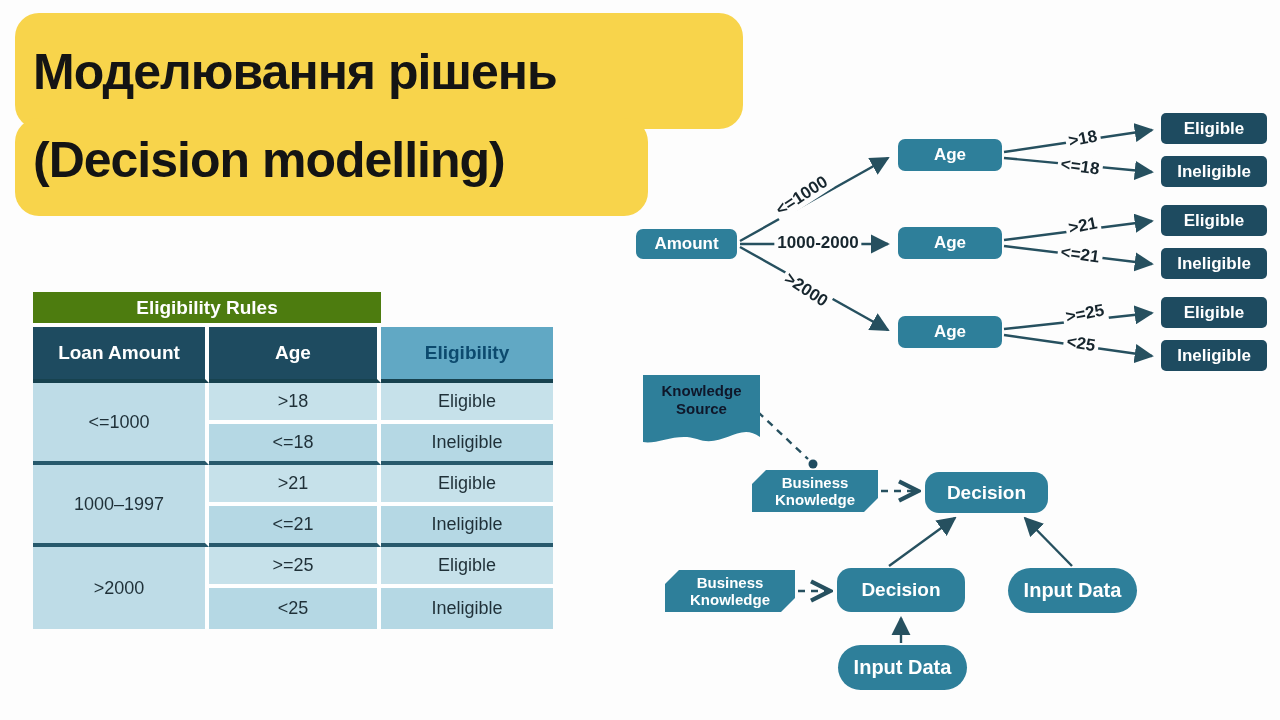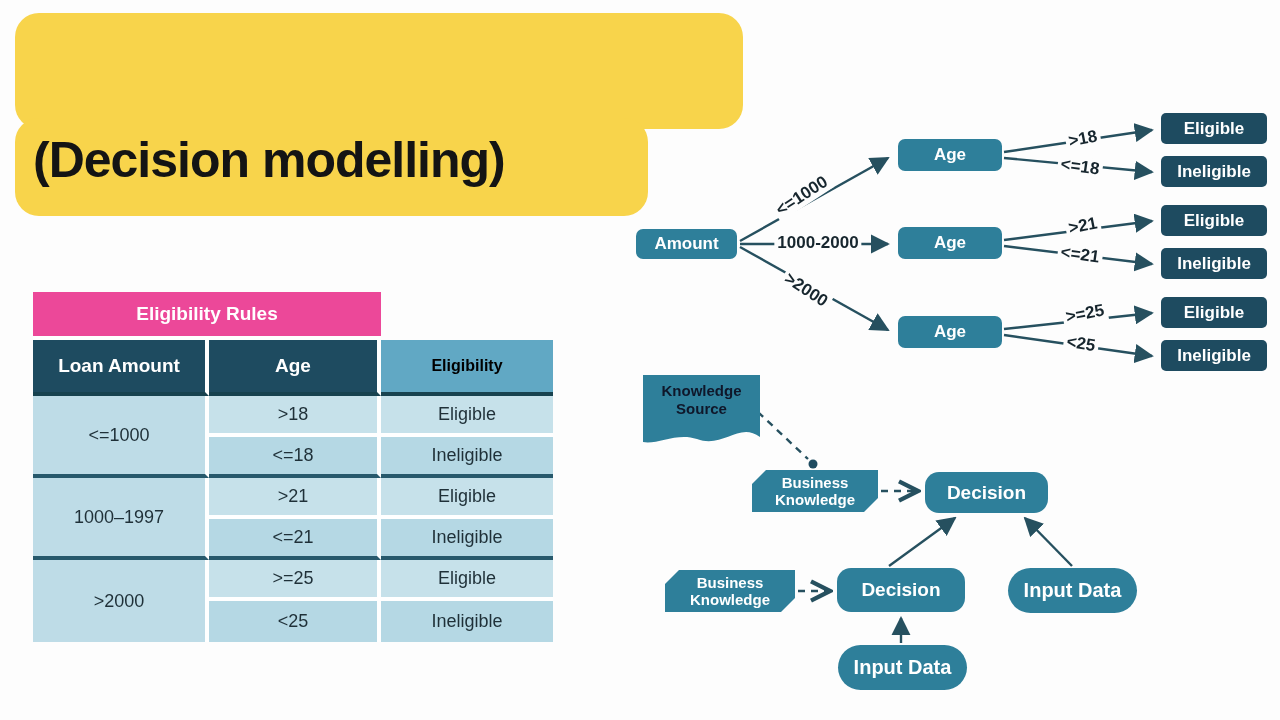--- a/index.html
+++ b/index.html
@@ -14,25 +14,25 @@
           letter-spacing:-1px;white-space:nowrap;}
   .t-line1{top:13px;height:116px;line-height:118px;}
   .t-line2{top:114px;height:98px;line-height:92px;}
 
   
   table.rules{position:absolute;left:33px;top:292px;border-collapse:separate;border-spacing:0;}
   table.rules td,table.rules th{box-sizing:border-box;padding:0;text-align:center;vertical-align:middle;
       font-family:"Liberation Sans",sans-serif;}
   col.c1{width:176px;}col.c2{width:172px;}col.c3{width:172px;}
   .gr{border-right:4px solid #fff;}
-  .t-title{background:#ec4899;color:#fff;font-weight:bold;font-size:19px;text-align:left;
-      padding-left:13px;height:48px;border-bottom:4px solid #fff;}
+  .t-title{background:#4d7c0f;color:#fff;font-weight:bold;font-size:19px;text-align:left;
+      padding-left:13px;height:35px;border-bottom:4px solid #fff;}
   .t-empty{background:transparent;border:none;}
   th.h-dark{background:#1e4b60;color:#fff;font-weight:bold;font-size:19px;height:56px;border-bottom:4px solid #17424f;}
-  th.h-blue{background:#61a8c4;color:#000000;font-weight:bold;font-size:16px;height:56px;border-bottom:4px solid #17424f;}
+  th.h-blue{background:#61a8c4;color:#0c4a6e;font-weight:bold;font-size:19px;height:56px;border-bottom:4px solid #17424f;}
   td.cell{font-size:18px;color:#1f3038;height:41px;border-bottom:4px solid #fff;}
   td.c-l{background:#bedce7;}
   td.c-a{background:#c6e1ea;}
   td.c-b{background:#b5d8e4;}
   td.sep-b{border-bottom:4px solid #27596c;}
   td.no-b{border-bottom:none;}
 
   
   .node{position:absolute;display:flex;align-items:center;justify-content:center;
         color:#fff;font-weight:bold;box-sizing:border-box;text-align:center;}
@@ -55,20 +55,21 @@
 
   svg.overlay{position:absolute;left:0;top:0;pointer-events:none;}
 </style>
 </head>
 <body>
 
 <div class="stage">
 
   <div class="t-bg t-bg1"></div>
   <div class="t-bg t-bg2"></div>
+  <div class="t-line t-line1">Моделювання рішень</div>
   <div class="t-line t-line2">(Decision modelling)</div>
 
   <table class="rules">
     <colgroup>
         <col class="c1">
         <col class="c2">
         <col class="c3">
       </colgroup>
     <tbody>
         <tr>

